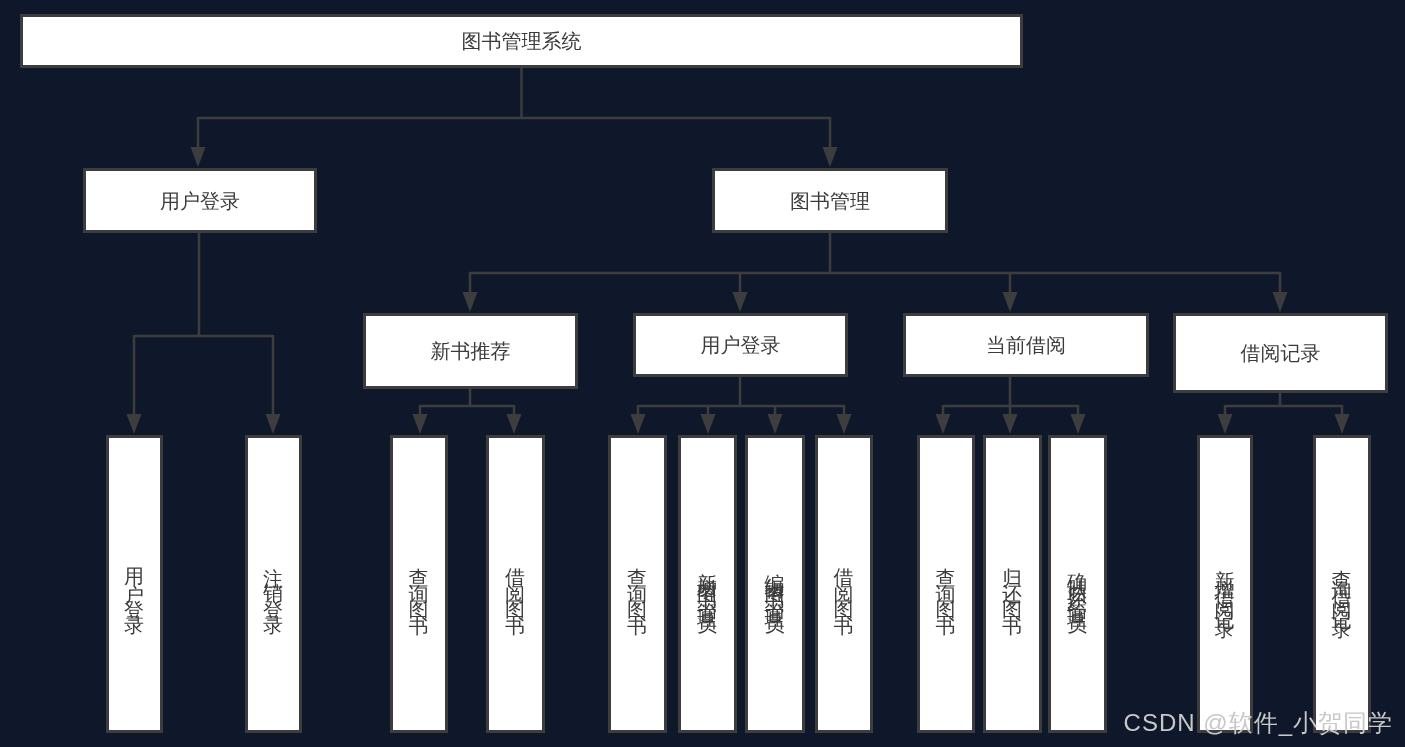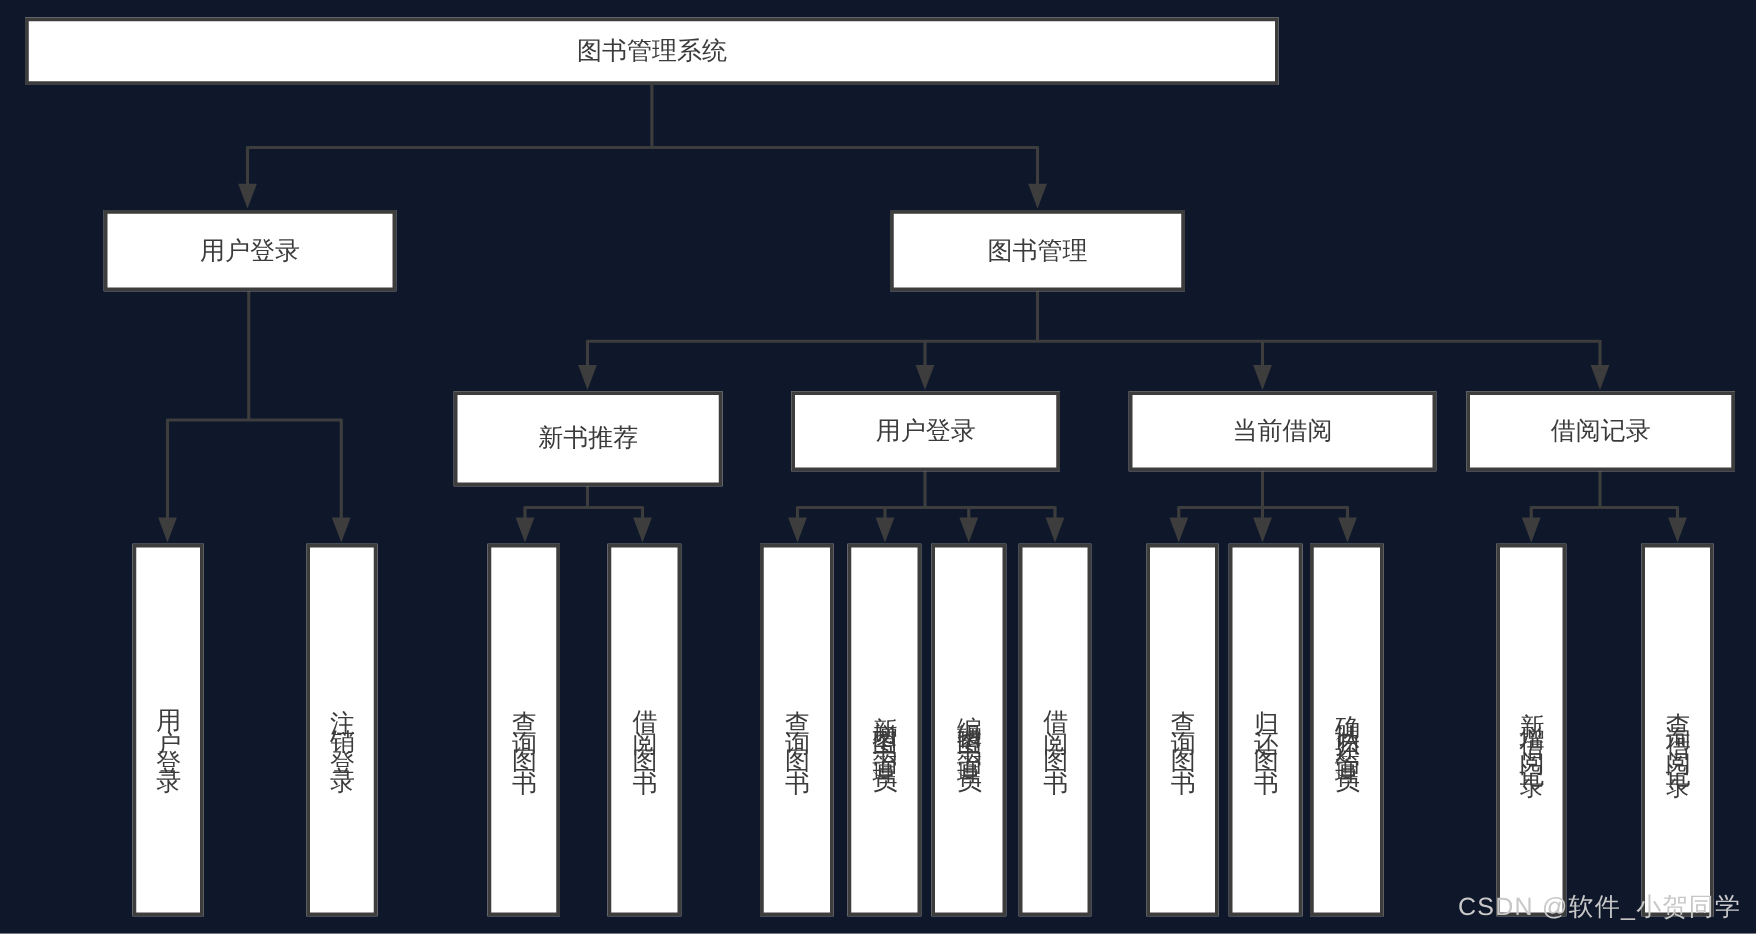--- a/index.html
+++ b/index.html
@@ -29,21 +29,21 @@
     writing-mode:vertical-rl;
     text-orientation:mixed;
   }
   .v-short{letter-spacing:16px;}
   .v-mid{letter-spacing:10px;}
   .v-long{letter-spacing:6px;}
   .watermark{
     position:absolute;
     right:12px;
     bottom:8px;
-    font-size:20px;
+    font-size:24px;
     color:#c8c8c8;
     letter-spacing:1px;
     z-index:3;
   }
 </style>
 </head>
 <body>
 
 <div class="canvas">
 
@@ -129,21 +129,21 @@
 
   <div class="box" style="left:363px;top:313px;width:215px;height:76px">
     <span>新书推荐</span>
   </div>
   <div class="box" style="left:633px;top:313px;width:215px;height:64px">
     <span>用户登录</span>
   </div>
   <div class="box" style="left:903px;top:313px;width:246px;height:64px">
     <span>当前借阅</span>
   </div>
-  <div class="box" style="left:1173px;top:313px;width:215px;height:64px">
+  <div class="box" style="left:1173px;top:313px;width:215px;height:80px">
     <span>借阅记录</span>
   </div>
 
   <div class="box vbox v-short" style="left:106px;top:435px;width:57px;height:298px">
     <span>用户登录</span>
   </div>
   <div class="box vbox v-short" style="left:245px;top:435px;width:57px;height:298px">
     <span>注销登录</span>
   </div>
 

